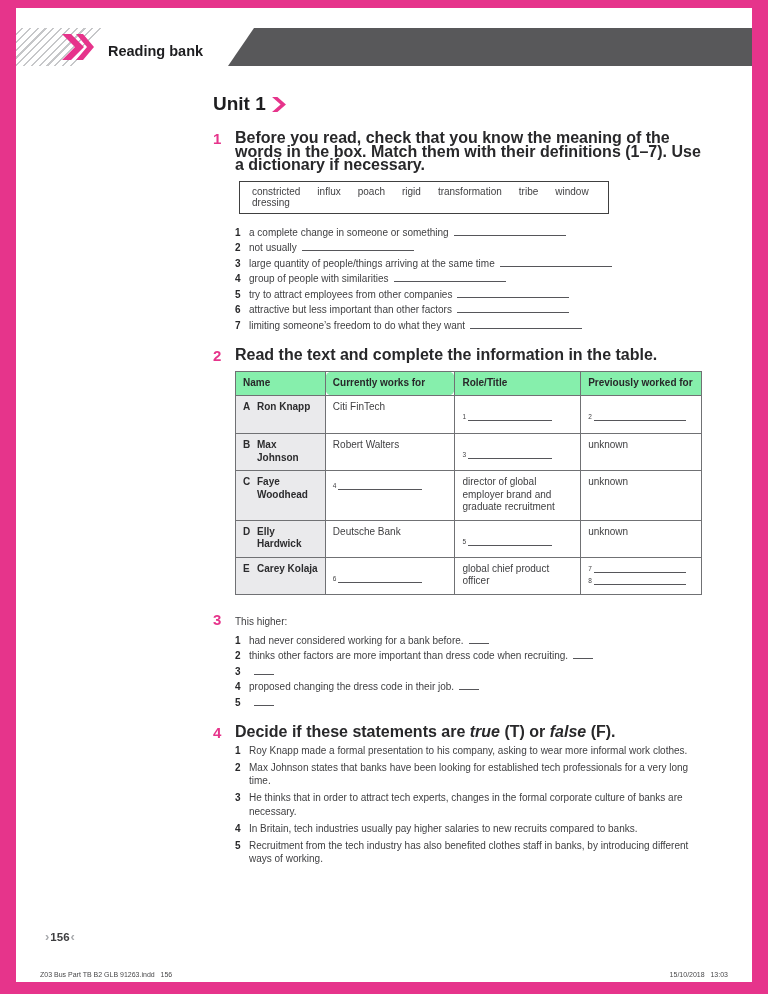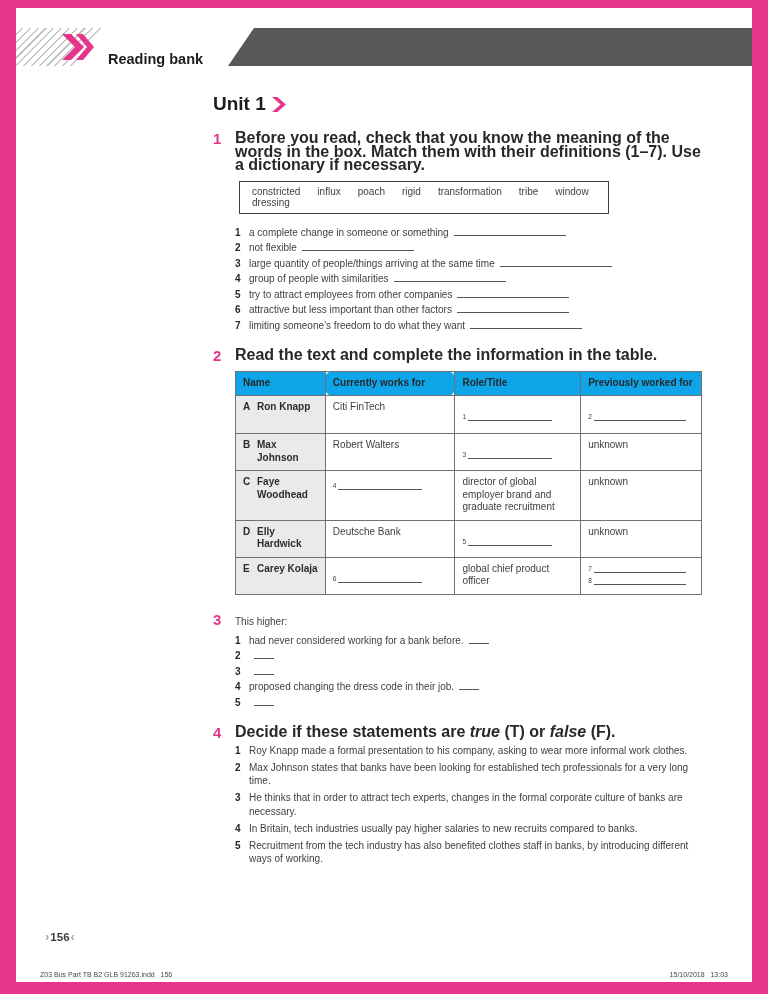--- a/index.html
+++ b/index.html
@@ -18,21 +18,21 @@
   }
   
   .header { position: relative; height: 38px; margin-top: 20px; }
   .hatch {
     position: absolute; left: 0; top: 0; width: 88px; height: 38px;
     background: repeating-linear-gradient(135deg, #ffffff 0px, #ffffff 4px, #c6c7c9 4px, #c6c7c9 5.5px);
     clip-path: polygon(0 0, 88px 0, 58px 100%, 0 100%);
   }
   .logo { position: absolute; left: 46px; top: 6px; width: 32px; height: 26px; }
   .header-title {
-    position: absolute; left: 92px; top: 12px; line-height: 38px;
+    position: absolute; left: 92px; top: 4px; line-height: 38px;
     font-weight: bold; font-size: 14.5px; color: #1e1e20;
   }
   .band {
     position: absolute; left: 212px; right: 0; top: 0; height: 38px;
     background: #58585a;
     clip-path: polygon(26px 0, 100% 0, 100% 100%, 0 100%);
   }
   
   .unit-title {
     margin: 27px 0 16px 197px;
@@ -58,21 +58,21 @@
   
   .item { display: flex; font-size: 10px; line-height: 15.5px; }
   .item .n { flex: 0 0 14px; font-weight: bold; color: #28282a; }
   .item .t { flex: 1; }
   .blank { display: inline-block; border-bottom: 1px solid #56565a; height: 8px; }
   .w112 { width: 112px; margin-left: 5px; }
   .wshort { width: 20px; margin-left: 5px; }
   
   table.info { border-collapse: collapse; margin: 9px 0 2px; font-size: 10px; color: #3f3f41; }
   .info th, .info td { border: 1px solid #707174; padding: 5px 7px 6px; text-align: left; vertical-align: top; line-height: 12.5px; }
-  .info th { background: #0ea5e9; color: #28282a; font-size: 10px; }
+  .info th { background: #86efac; color: #28282a; font-size: 10px; }
   .info td.name { background: #eaeaec; }
   .th-name { width: 90px; } .th-cur { width: 130px; border-radius: 8px; } .th-role { width: 126px; } .th-prev { width: 121px; }
   .namewrap { display: flex; font-weight: bold; color: #2c2c2e; }
   .letter { flex: 0 0 14px; }
   .tblank { display: flex; align-items: flex-end; }
   .bn { font-size: 6.5px; line-height: 8px; margin-right: 2px; }
   .bline { width: 84px; border-bottom: 1px solid #56565a; height: 8px; display: inline-block; }
   .bline.w92 { width: 92px; }
   .mt12 { margin-top: 12px; } .mt6 { margin-top: 6px; } .mt2 { margin-top: 2px; } .mt4 { margin-top: 4px; }
   .row-a td { height: 38px; } .row-b td, .row-d td { height: 34px; }
@@ -126,21 +126,21 @@
       <div class="word-box">
         <span>constricted</span><span>influx</span><span>poach</span><span>rigid</span><span>transformation</span><span>tribe</span><span>window dressing</span>
       </div>
       <div class="defs">
         <div class="item">
             <span class="n">1</span>
             <span class="t"><span>a complete change in someone or something</span><span class="blank w112"></span></span>
           </div>
         <div class="item">
             <span class="n">2</span>
-            <span class="t"><span>not flexible</span><span class="blank w112"></span></span>
+            <span class="t"><span>not usually</span><span class="blank w112"></span></span>
           </div>
         <div class="item">
             <span class="n">3</span>
             <span class="t"><span>large quantity of people/things arriving at the same time</span><span class="blank w112"></span></span>
           </div>
         <div class="item">
             <span class="n">4</span>
             <span class="t"><span>group of people with similarities</span><span class="blank w112"></span></span>
           </div>
         <div class="item">
@@ -292,21 +292,21 @@
     <div class="ex-num">3</div>
     <div class="ex-body">
       <div class="lead">This higher:</div>
       <div class="m-items">
         <div class="item">
             <span class="n">1</span>
             <span class="t"><span>had never considered working for a bank before.</span><span class="blank wshort"></span></span>
           </div>
         <div class="item">
             <span class="n">2</span>
-            <span class="t"><span class="blank wshort"></span></span>
+            <span class="t"><span>thinks other factors are more important than dress code when recruiting.</span><span class="blank wshort"></span></span>
           </div>
         <div class="item">
             <span class="n">3</span>
             <span class="t"><span class="blank wshort"></span></span>
           </div>
         <div class="item">
             <span class="n">4</span>
             <span class="t"><span>proposed changing the dress code in their job.</span><span class="blank wshort"></span></span>
           </div>
         <div class="item">

